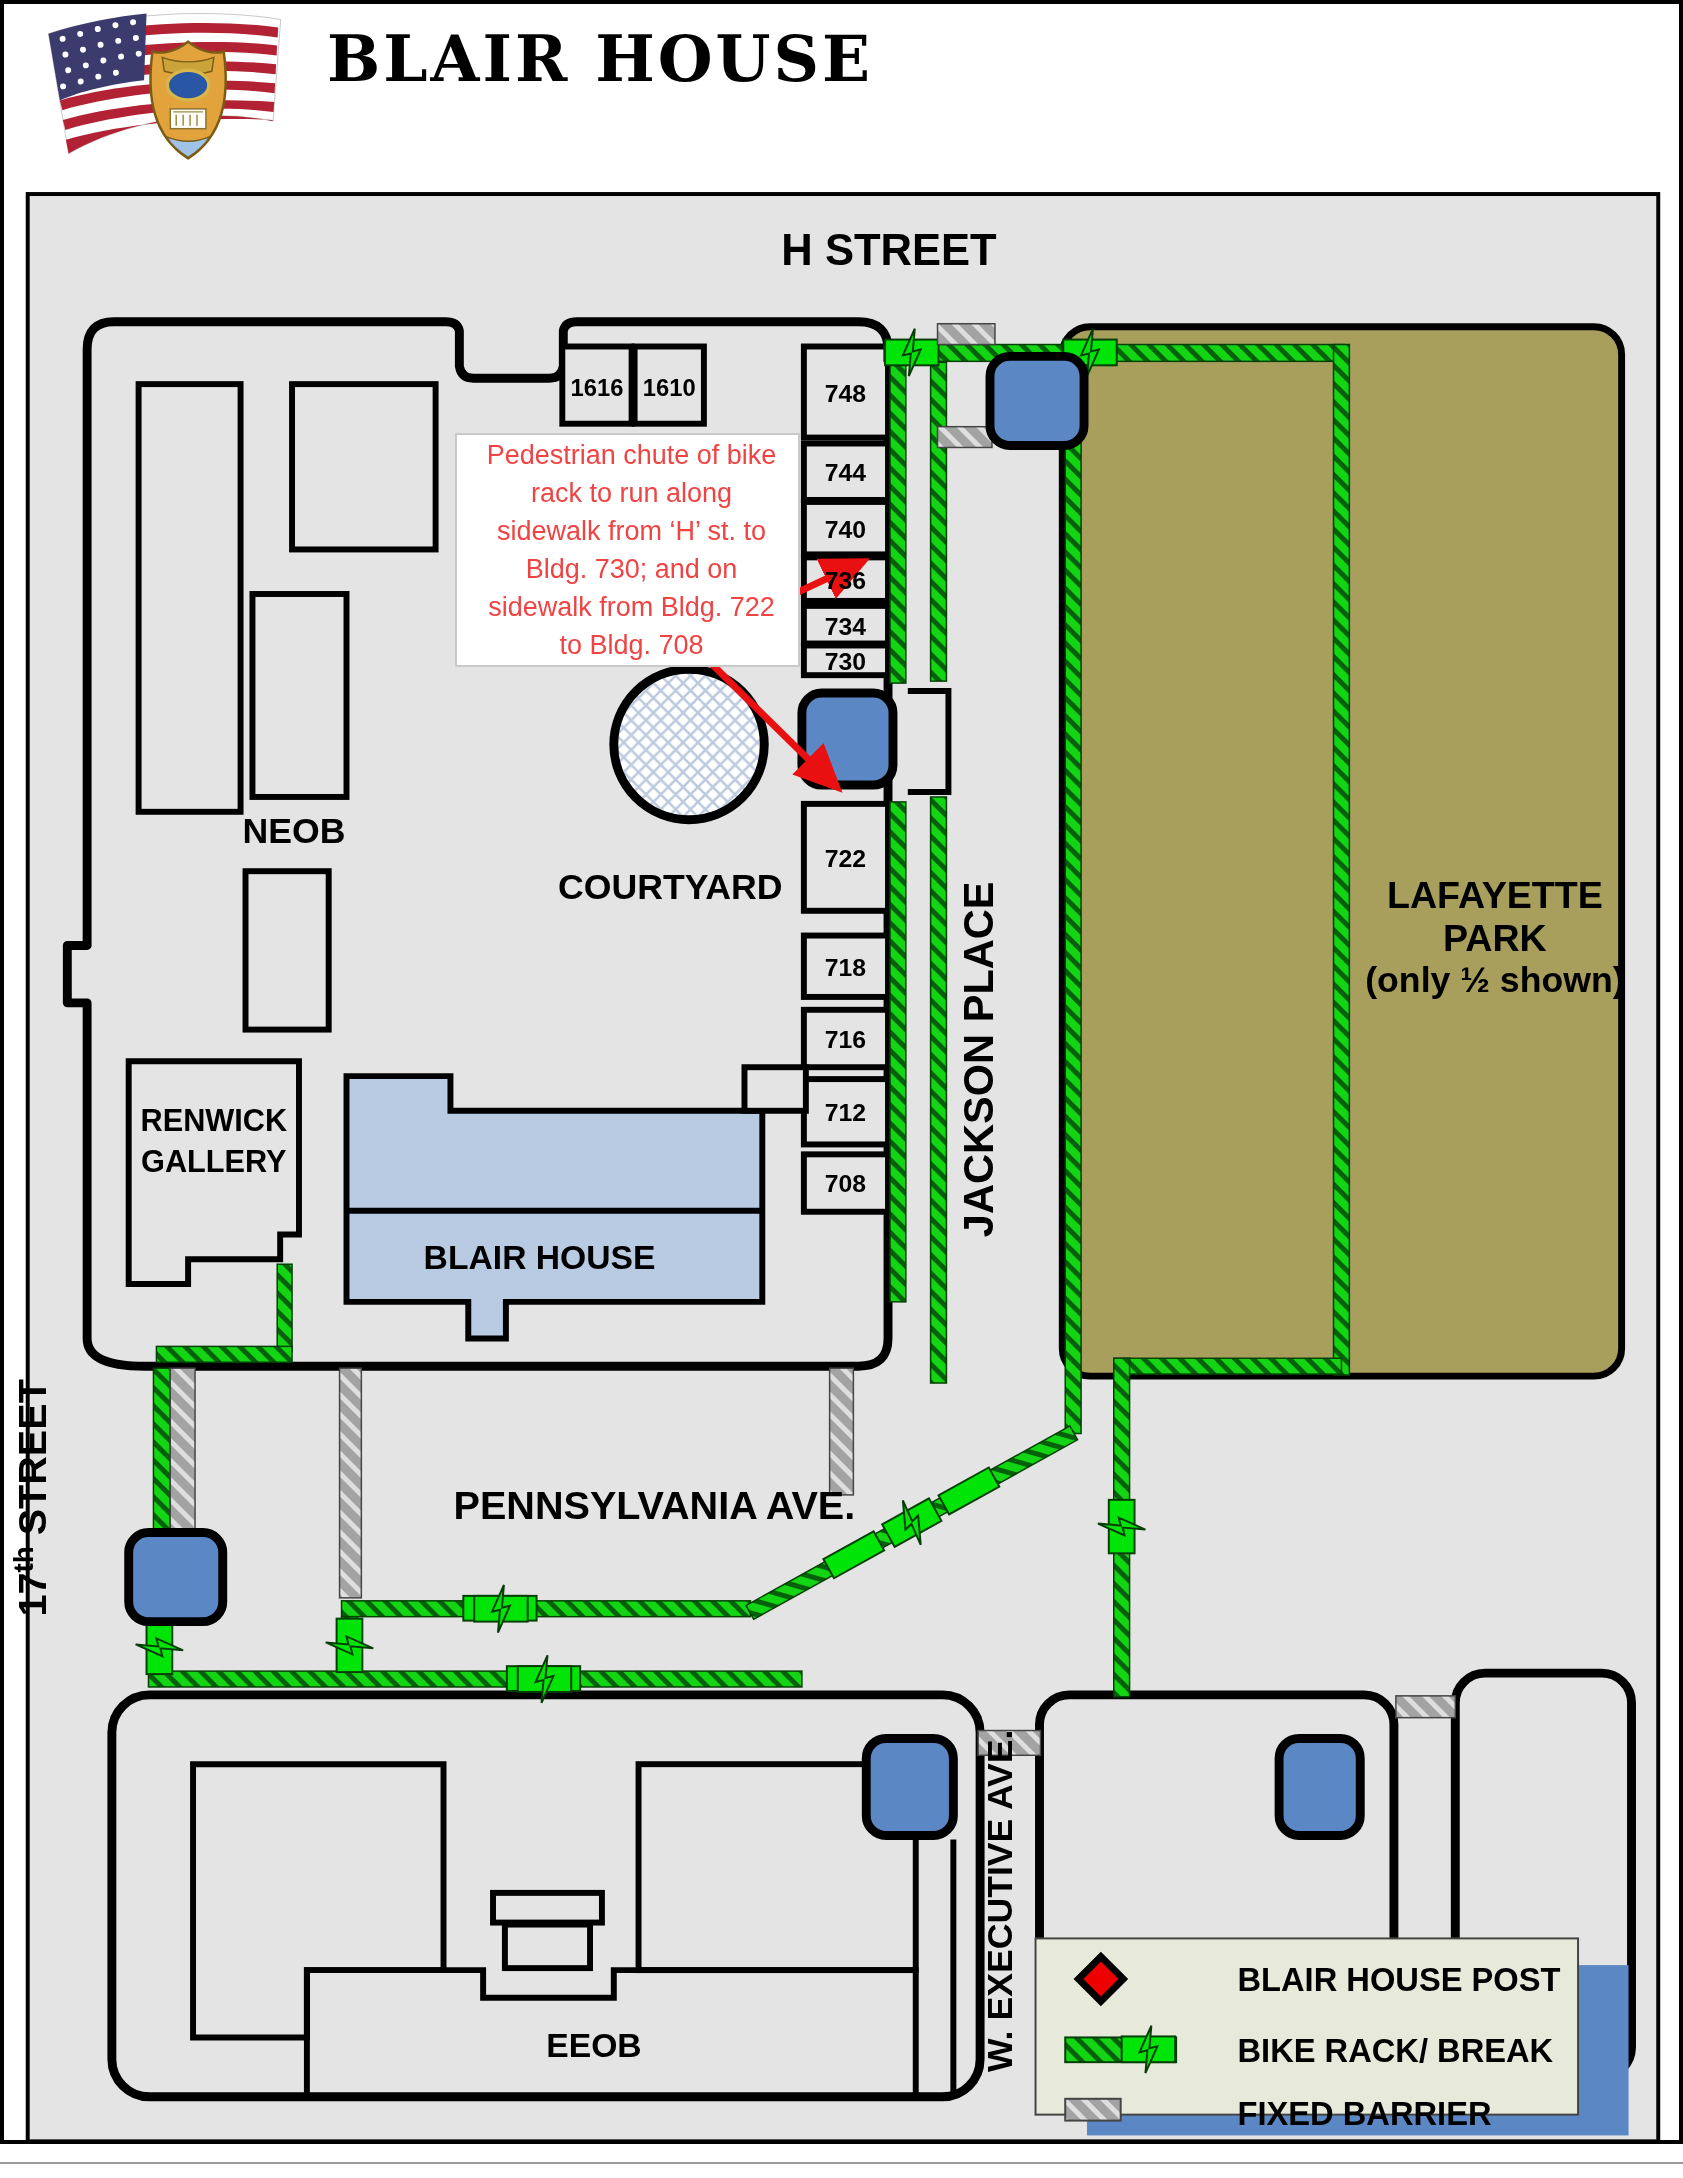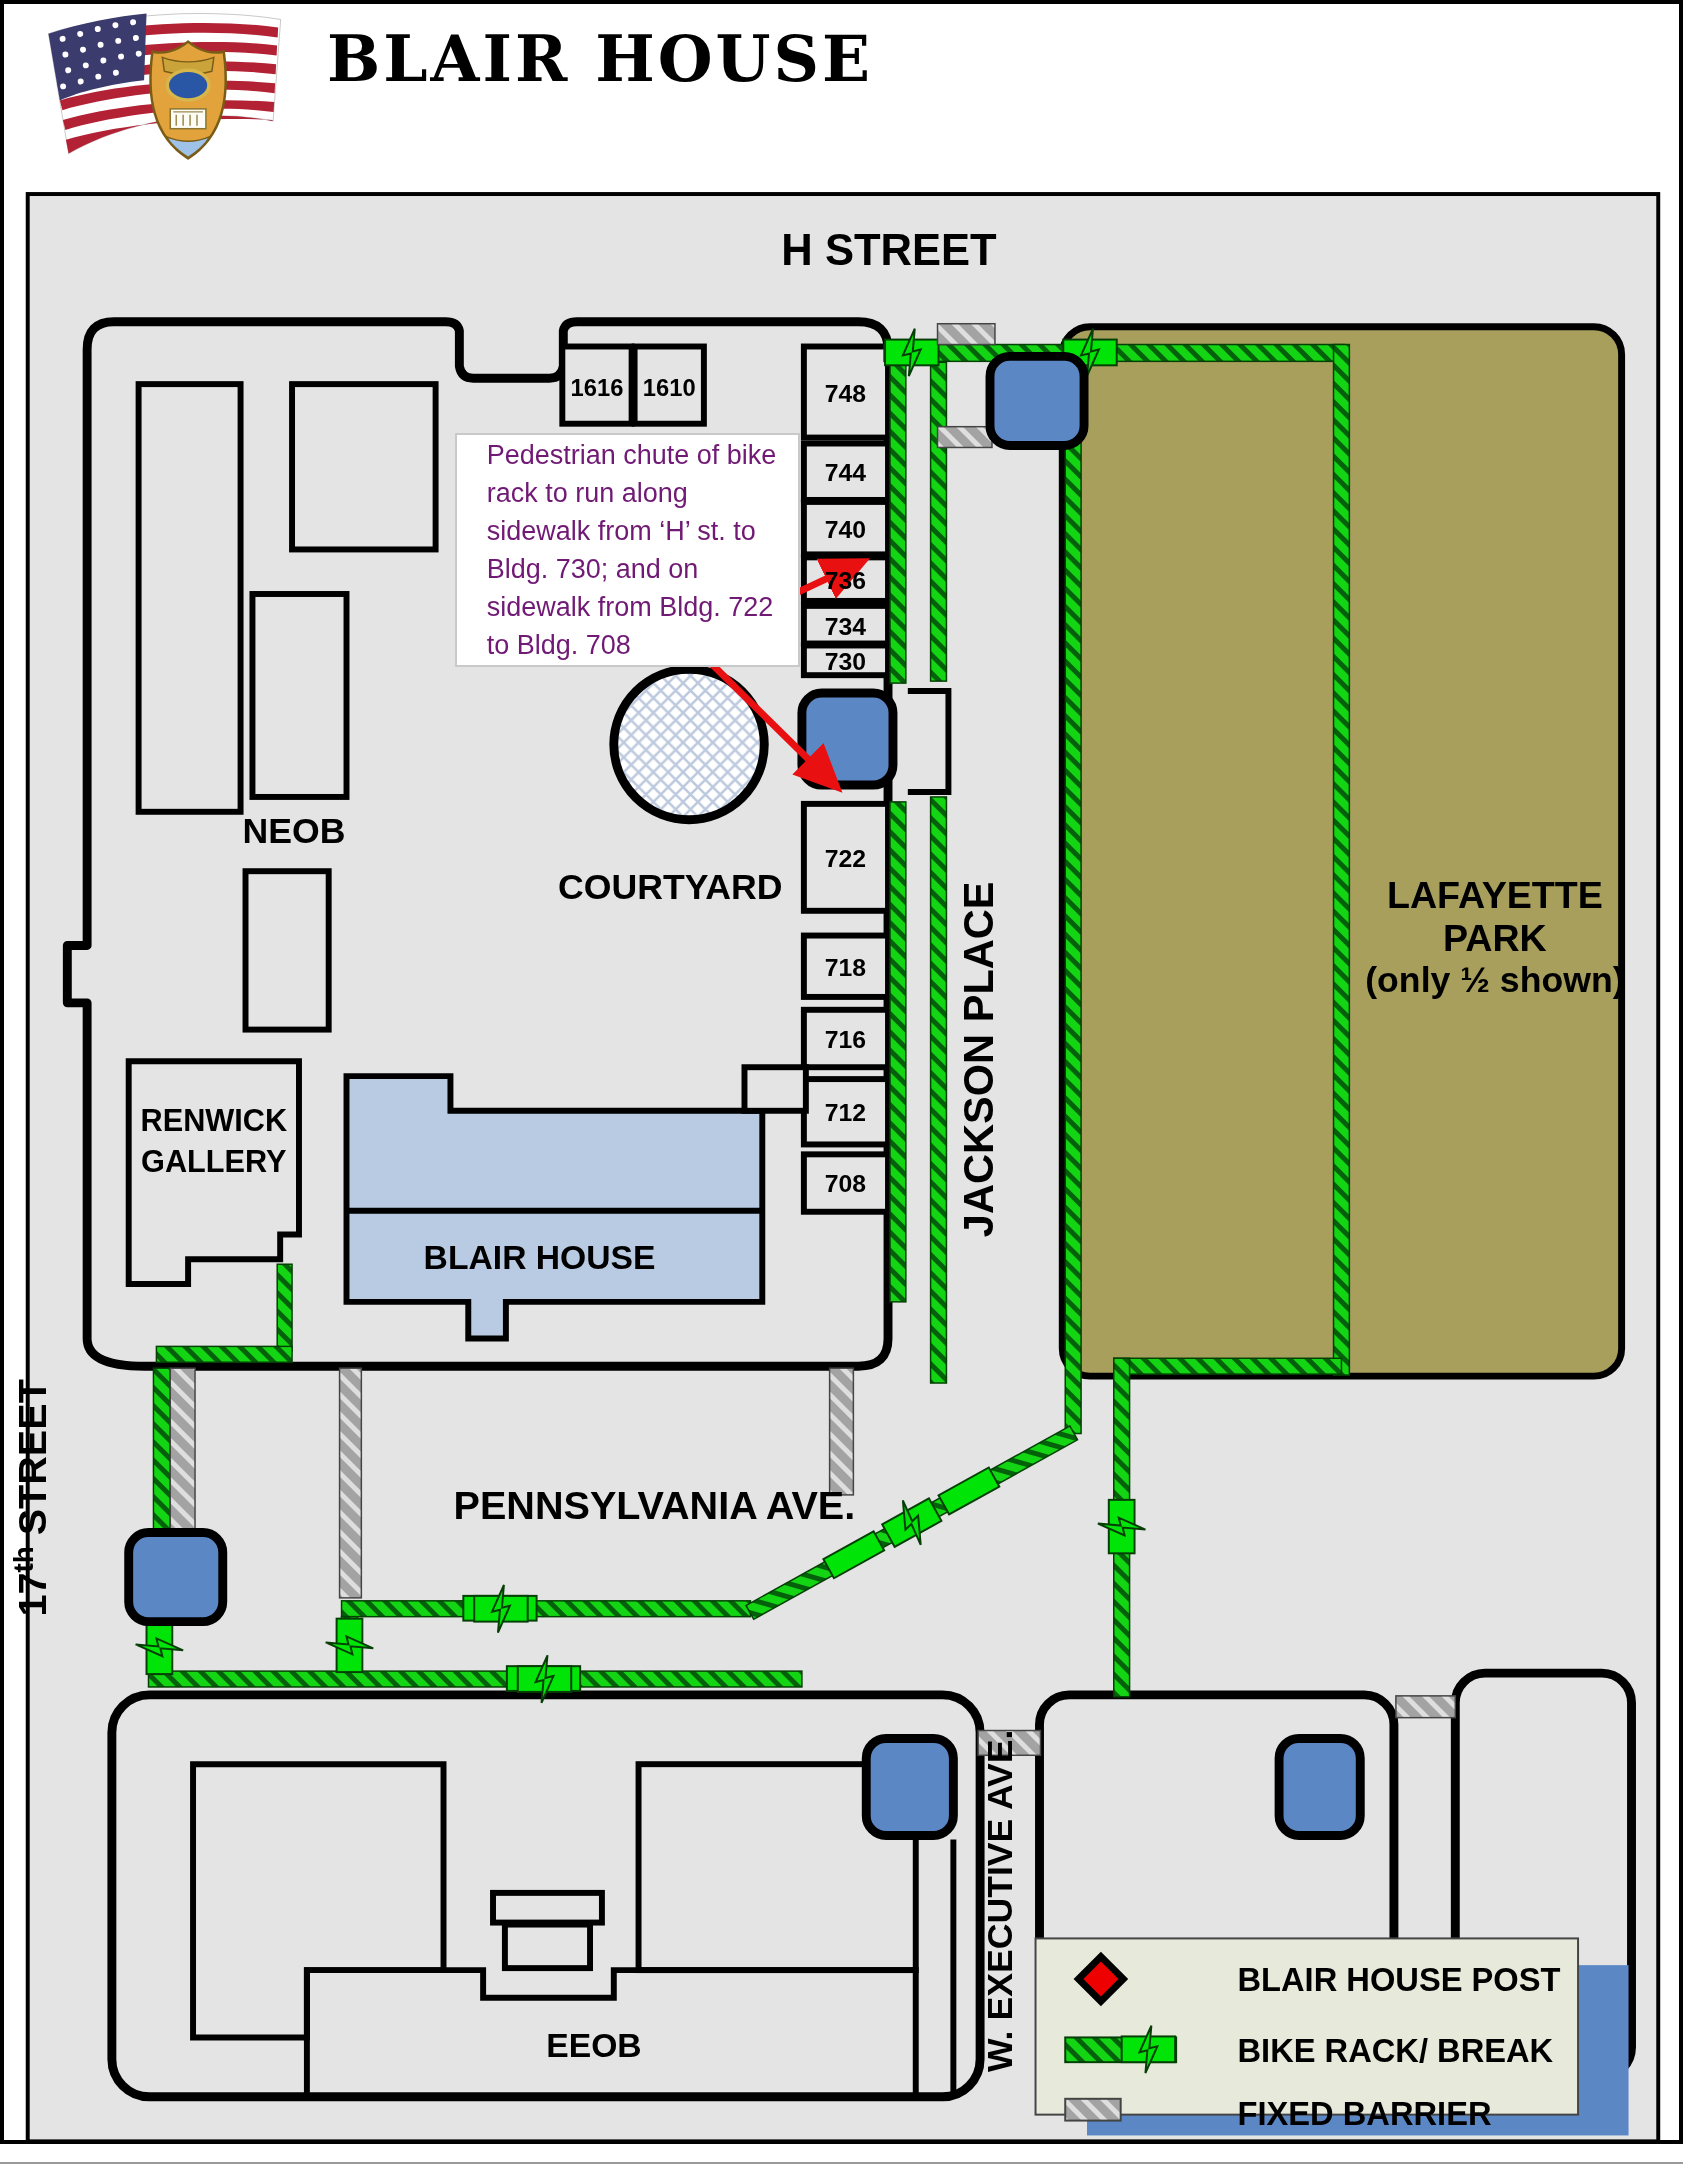--- a/index.html
+++ b/index.html
@@ -5,21 +5,21 @@
   html,body{margin:0;padding:0;background:#fff;}
   #page{position:relative;width:1683px;height:2178px;background:#ffffff;overflow:hidden;
         font-family:"Liberation Sans",sans-serif;}
   #frame{position:absolute;left:0;top:0;width:1675px;height:2136px;border:4px solid #000;z-index:5;pointer-events:none;}
   #bottomline{position:absolute;left:0;top:2162px;width:1683px;height:2px;background:#9a9a9a;z-index:5;}
   #title{position:absolute;left:327px;top:22px;margin:0;font-family:"DejaVu Serif",serif;
          font-weight:bold;font-size:63px;letter-spacing:3px;color:#000;z-index:6;}
   #mapsvg{position:absolute;left:0;top:0;z-index:1;}
   #notebox{position:absolute;left:455px;top:433px;width:341px;height:230px;background:#ffffff;
            border:2px solid #c9c9c9;z-index:4;display:flex;align-items:center;justify-content:center;}
-  #notebox .txt{white-space:pre-line;text-align:left;font-size:27px;line-height:38px;color:#701a75;margin-left:8px;}
+  #notebox .txt{white-space:pre-line;text-align:center;font-size:27px;line-height:38px;color:#ef4444;margin-left:8px;}
   text.lbl{font-family:"Liberation Sans",sans-serif;font-weight:bold;fill:#000;}
 </style>
 </head>
 <body>
 
 <div id="page">
 
   <div id="frame"></div>
   <div id="bottomline"></div>
 

